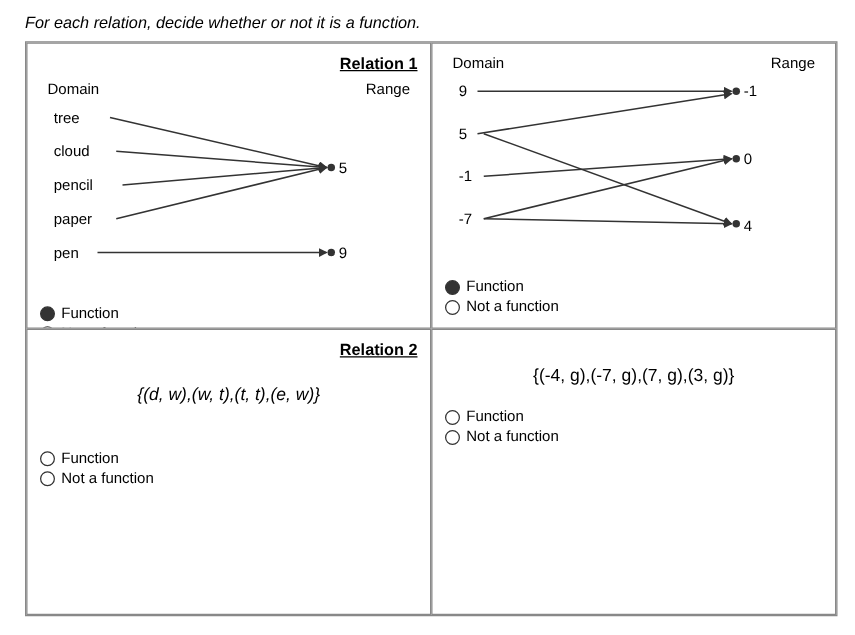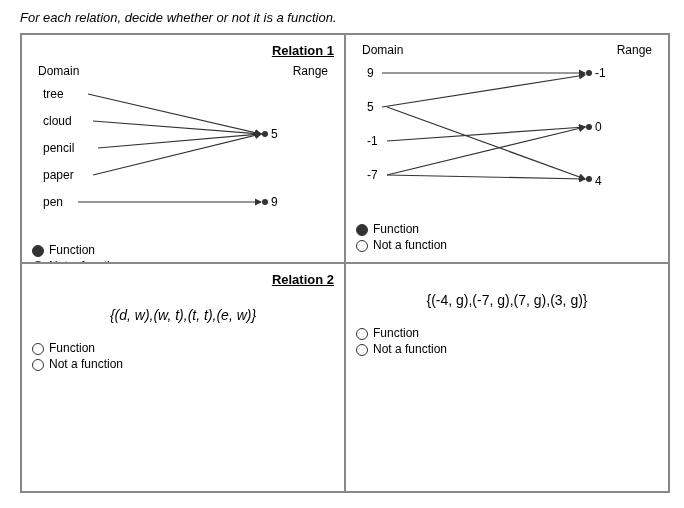--- a/index.html
+++ b/index.html
@@ -164,21 +164,21 @@
         </div>
         <div class="radio-item">
           <div class="radio-circle"></div>
           <span>Not a function</span>
         </div>
       </div>
     </div>
 
     <div class="cell">
       <div class="cell-title">Relation 2</div>
-      <div style="text-align:center; font-size:14px; font-style:italic; margin: 20px 0 18px 0;">{(d, w),(w, t),(t, t),(e, w)}</div>
+      <div style="text-align:center; font-size:14px; font-style:italic; margin: 20px 0 36px 0;">{(d, w),(w, t),(t, t),(e, w)}</div>
       <div class="radio-group">
         <div class="radio-item">
           <div class="radio-circle"></div>
           <span>Function</span>
         </div>
         <div class="radio-item">
           <div class="radio-circle"></div>
           <span>Not a function</span>
         </div>
       </div>

